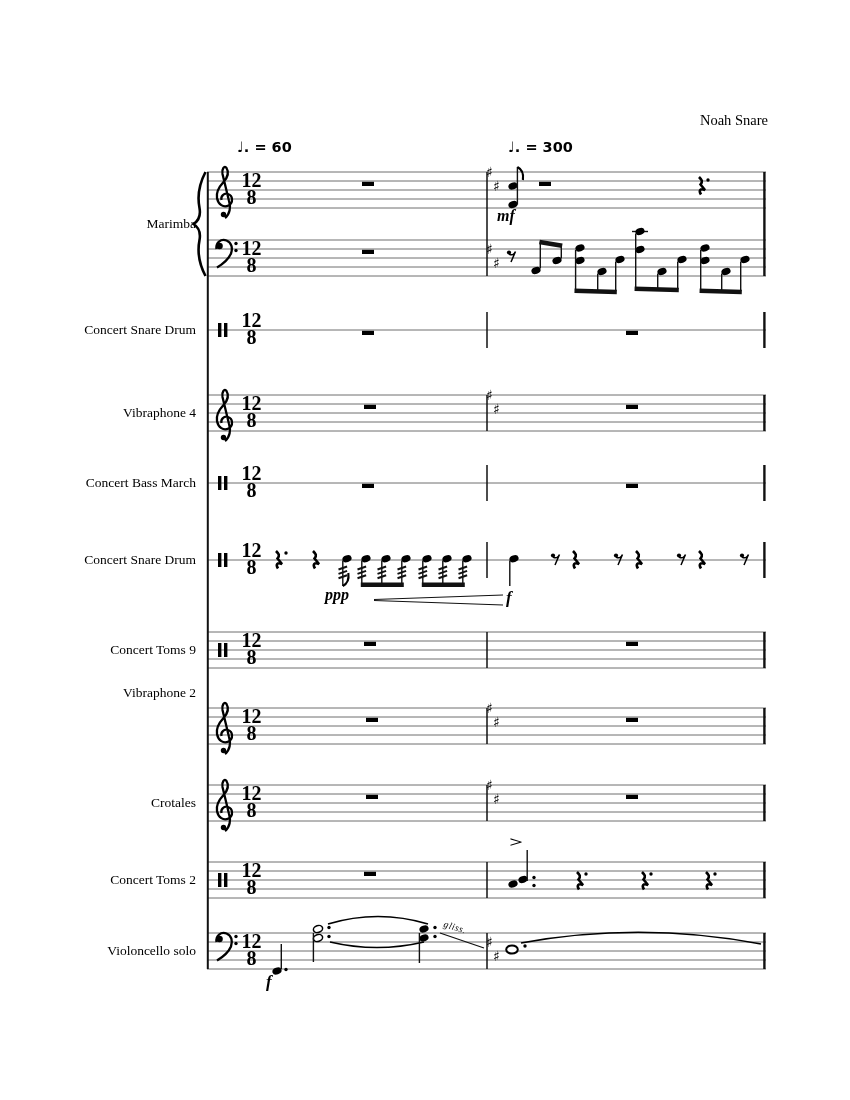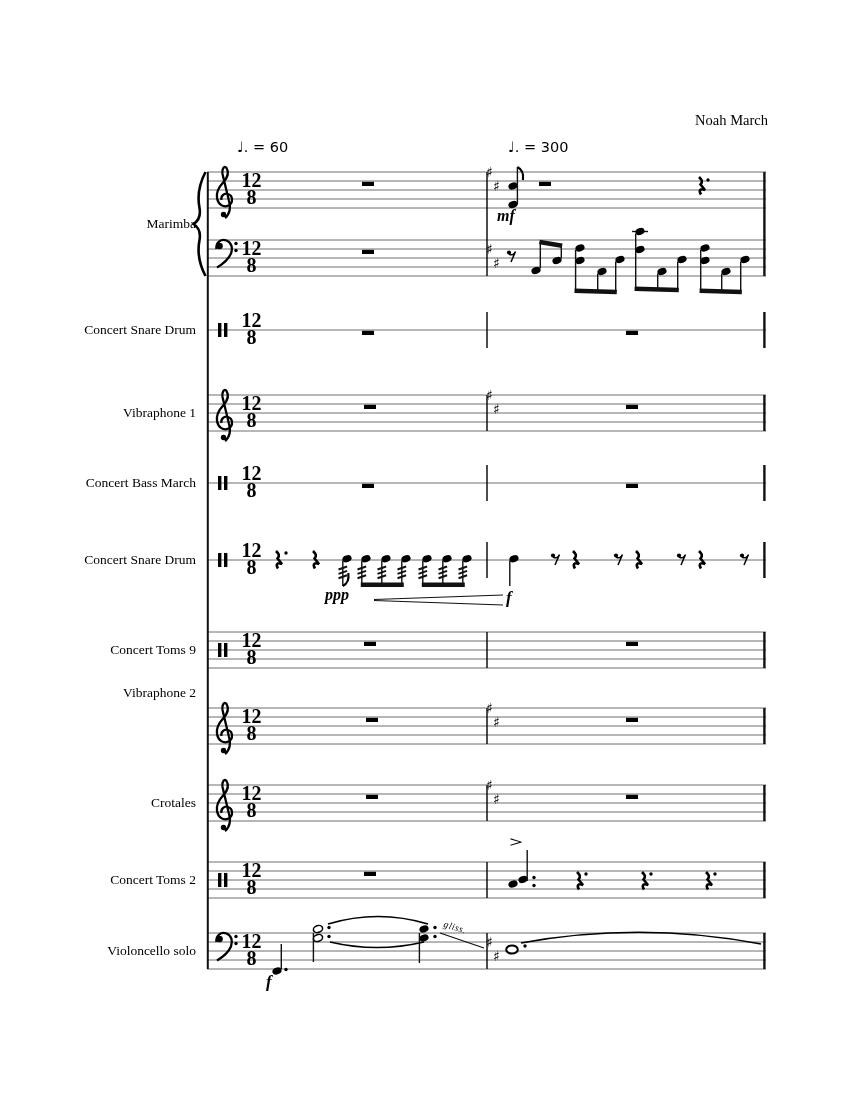--- a/index.html
+++ b/index.html
@@ -1,42 +1,42 @@
 <!DOCTYPE html>
 <html><head>
 <meta charset="utf-8">
 <style>
   html,body{margin:0;padding:0;background:#e8e8e8}
   .page{position:relative;width:850px;height:1100px;margin:0 auto;background:#fff;
         font-family:"Liberation Serif",serif;color:#000;overflow:hidden}
   .abs{position:absolute}
   .title{top:52px;left:0;width:824px;text-align:center;font-size:34px;letter-spacing:.5px}
   .composer{top:112px;left:0;width:768px;text-align:right;font-size:14.5px}
-  .tempo{font-family:"DejaVu Sans","Liberation Serif",sans-serif;font-weight:normal;font-size:14.5px;white-space:nowrap}
+  .tempo{font-family:"DejaVu Sans","Liberation Serif",sans-serif;font-weight:bold;font-size:14.5px;white-space:nowrap}
   .ilabel{width:163px;left:33px;text-align:right;font-size:13.5px;height:18px;line-height:18px;white-space:nowrap}
   .dyn{font-style:italic;font-weight:bold;font-size:16px}
   .ts{width:34px;left:234.5px;text-align:center;font-weight:bold;font-size:20px;line-height:17px}
   .sharp{font-family:"DejaVu Sans",sans-serif;font-size:14px;font-weight:bold;line-height:18px;height:18px}
   .gliss{font-size:9.5px;font-style:italic;transform:rotate(17deg);transform-origin:left center;letter-spacing:.5px;white-space:nowrap}
   .accent{font-weight:bold;font-size:15px;transform:scaleX(1.6);transform-origin:center;width:14px;text-align:center}
   svg{position:absolute;top:0;left:0}
 </style>
 </head>
 <body>
 
 <div class="page">
 
-  <div class="abs composer">Noah March</div>
+  <div class="abs composer">Noah Snare</div>
 
   <div class="abs tempo" style="left:237px;top:139px">♩. = 60</div>
   <div class="abs tempo" style="left:508px;top:139px">♩. = 300</div>
 
   <div class="abs ilabel" style="top:215px">Marimba</div>
   <div class="abs ilabel" style="top:321px">Concert Snare Drum</div>
-  <div class="abs ilabel" style="top:404px">Vibraphone 1</div>
+  <div class="abs ilabel" style="top:404px">Vibraphone 4</div>
   <div class="abs ilabel" style="top:474px">Concert Bass March</div>
   <div class="abs ilabel" style="top:551px">Concert Snare Drum</div>
   <div class="abs ilabel" style="top:641px">Concert Toms 9</div>
   <div class="abs ilabel" style="top:684px">Vibraphone 2</div>
   <div class="abs ilabel" style="top:794px">Crotales</div>
   <div class="abs ilabel" style="top:871px">Concert Toms 2</div>
   <div class="abs ilabel" style="top:942px">Violoncello solo</div>
 
   <div class="abs dyn" style="left:497px;top:207px">mf</div>
   <div class="abs dyn" style="left:325px;top:586px">ppp</div>

